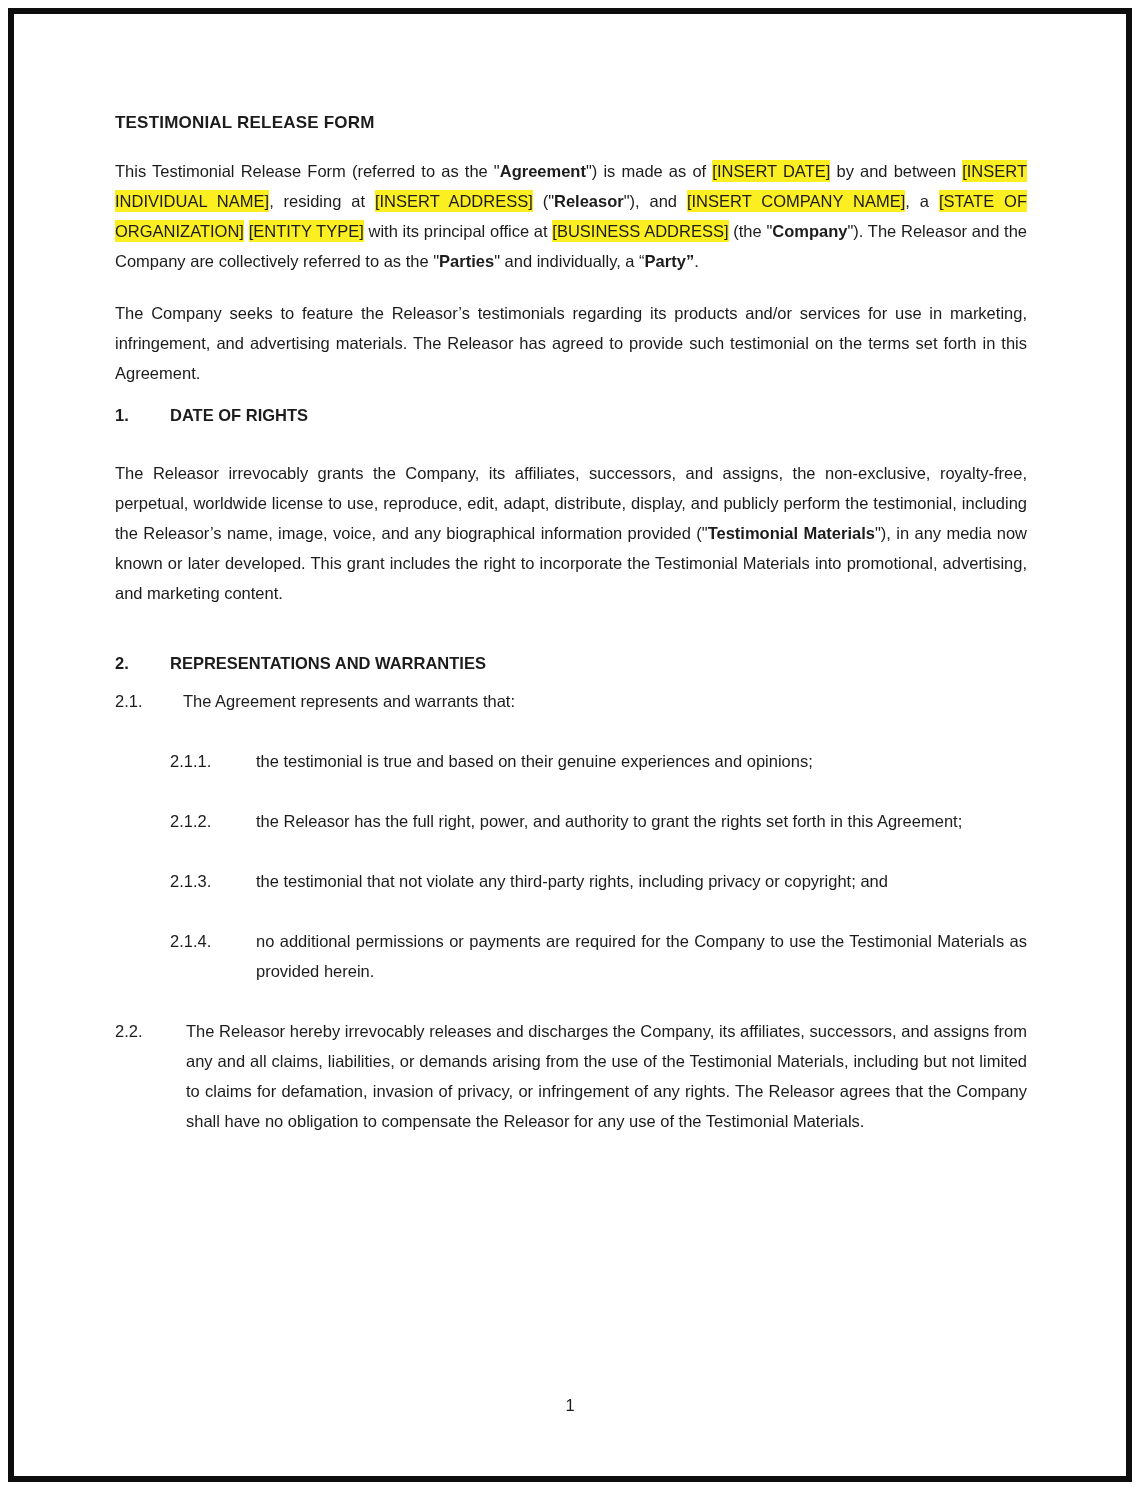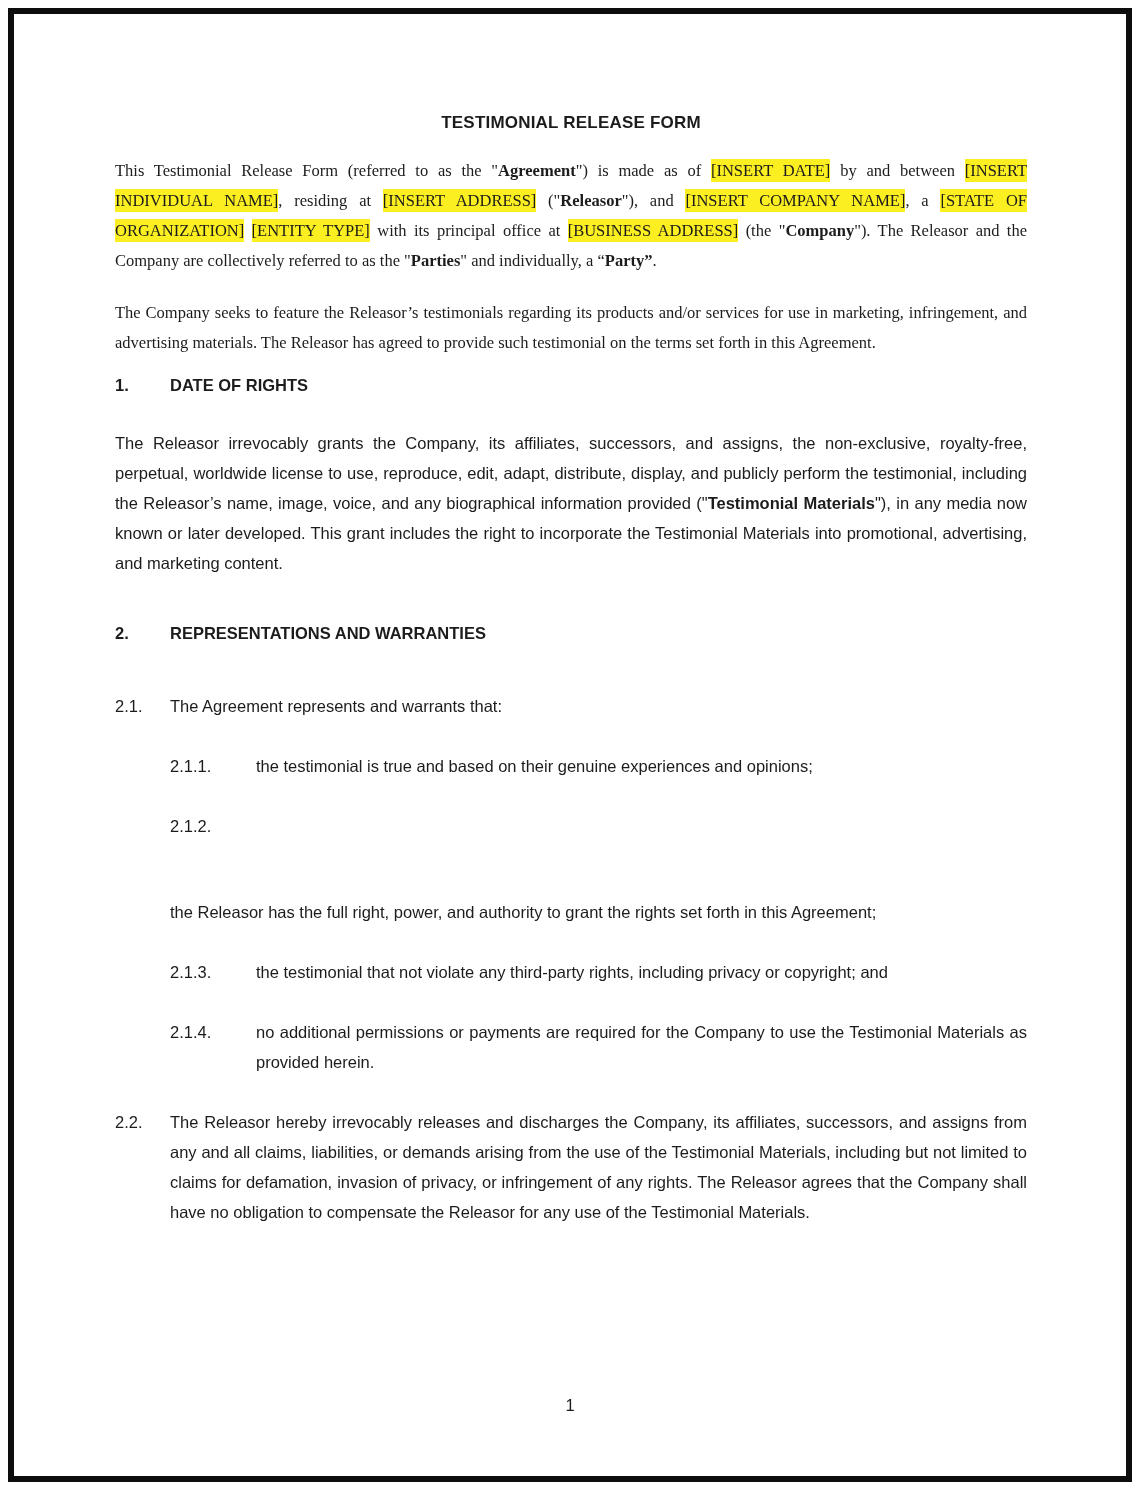--- a/index.html
+++ b/index.html
@@ -22,42 +22,42 @@
   .content {
     position: absolute;
     left: 115px;
     top: 0;
     width: 912px;
     font-size: 16.5px;
     line-height: 30px;
   }
   .doc-title {
     margin-top: 108px;
-    text-align: center;
+    text-align: left;
     font-weight: 700;
     font-size: 17px;
     letter-spacing: 0.2px;
   }
-  .para { text-align: justify; font-family: Liberation Serif, serif; }
+  .para { text-align: justify; }
   .p1 { margin-top: 18px; }
   .p2 { margin-top: 22px; }
   .num-row { display: flex; align-items: flex-start; }
   .num-row .num { flex: 0 0 55px; }
   .num-row .body { flex: 1 1 auto; text-align: justify; }
   .num-row.sub .num { flex: 0 0 86px; }
   .h-row { font-weight: 700; }
   .h1-row { margin-top: 12px; }
   .s1-body { margin-top: 28px; text-align: justify; }
   .h2-row { margin-top: 40px; }
-  .r21 { margin-top: 43px; }
+  .r21 { margin-top: 8px; gap: 13px; }
   .r211 { margin-top: 30px; margin-left: 55px; align-items: center; }
-  .r212 { margin-top: 30px; margin-left: 55px; flex-direction: column; }
+  .r212 { margin-top: 30px; margin-left: 55px; }
   .r213 { margin-top: 30px; margin-left: 55px; justify-content: flex-end; }
   .r214 { margin-top: 30px; margin-left: 55px; }
-  .r22  { margin-top: 30px; }
+  .r22  { margin-top: 30px; gap: 16px; }
   .b { font-weight: 700; }
   .hl {
     background: #fbee21;
     padding: 2px 0;
     box-decoration-break: clone;
     -webkit-box-decoration-break: clone;
   }
   .page-footer {
     position: absolute;
     top: 1390px;

